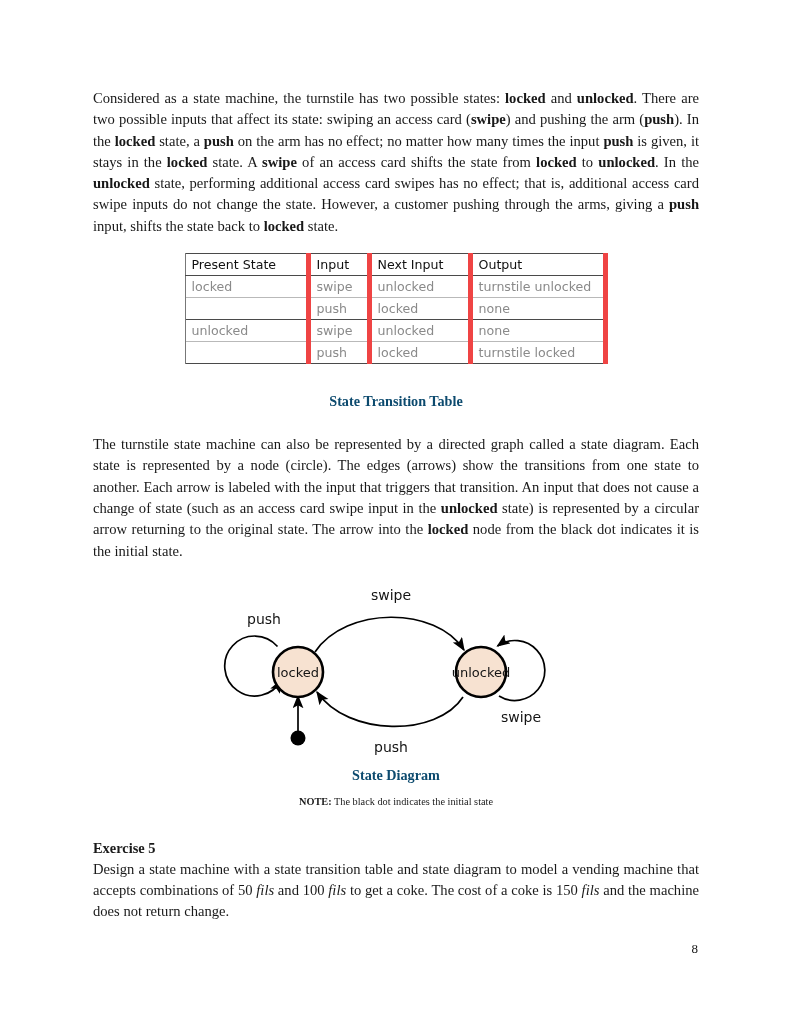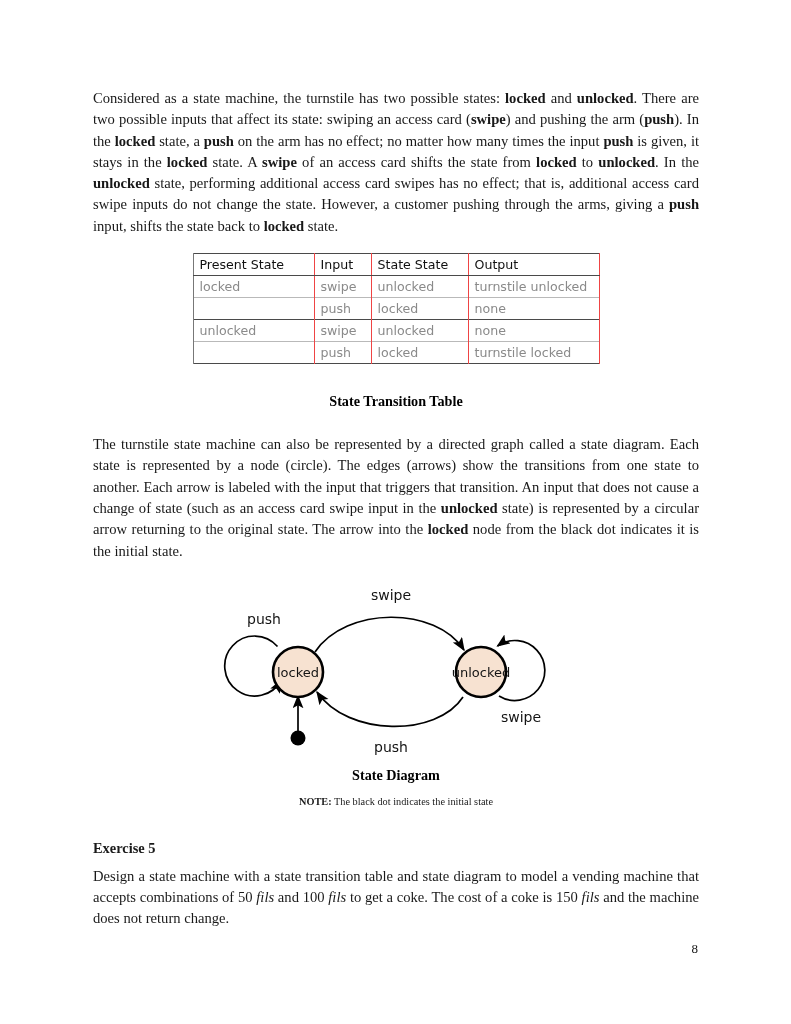--- a/index.html
+++ b/index.html
@@ -42,21 +42,21 @@
   }
   table.st-table {
     border-collapse: collapse;
     font-family: "DejaVu Sans", "Liberation Sans", sans-serif;
     font-size: 12.6px;
     border: 1px solid #4a4a4a;
   }
   table.st-table th,
   table.st-table td {
     border-left: 1px solid #777;
-    border-right: 1px solid #ef4444;
+    border-right: 5px solid #ef4444;
     padding: 2px 6px 3px 6px;
     text-align: left;
     font-weight: normal;
     white-space: nowrap;
     height: 16px;
   }
   table.st-table th {
     color: #111111;
     text-align: left;
     border-bottom: 1px solid #4a4a4a;
@@ -69,21 +69,21 @@
   .col-present { width: 108px; }
   .col-input   { width: 44px; }
   .col-next    { width: 84px; }
   .col-output  { width: 118px; }
 
   .caption {
     text-align: center;
     font-weight: bold;
     font-size: 14.2px;
     font-family: "Liberation Serif", "DejaVu Serif", serif;
-    color: #000000;
+    color: #0c4a6e;
   }
   .caption.cap-table { margin: 29px 0 24px 0; }
   .caption.cap-diagram { margin: 12px; }
   .note {
     text-align: center;
     font-size: 10.3px;
     font-family: "Liberation Serif", "DejaVu Serif", serif;
     color: #1a1a1a;
     margin: 11px 0 12px 0;
   }
@@ -106,21 +106,21 @@
     fill: #141414;
   }
 
   
   .exercise {
     margin-top: 33px;
   }
   .ex-title {
     font-weight: bold;
     font-size: 14.4px;
-    margin: 0 0 9px 0;
+    margin: 0 0 2px 0;
   }
   .ex-body {
     font-size: 14.6px;
     line-height: 21.3px;
     text-align: justify;
     margin: 0;
   }
   .page-number {
     position: absolute;
     right: 93px;
@@ -139,21 +139,21 @@
 
     <p class="body-par">Considered as a state machine, the turnstile has two possible states: <b>locked</b> and <b>unlocked</b>. There are two possible inputs that affect its state: swiping an access card (<b>swipe</b>) and pushing the arm (<b>push</b>). In the <b>locked</b> state, a <b>push</b> on the arm has no effect; no matter how many times the input <b>push</b> is given, it stays in the <b>locked</b> state. A <b>swipe</b> of an access card shifts the state from <b>locked</b> to <b>unlocked</b>. In the <b>unlocked</b> state, performing additional access card swipes has no effect; that is, additional access card swipe inputs do not change the state. However, a customer pushing through the arms, giving a <b>push</b> input, shifts the state back to <b>locked</b> state.</p>
 
 
     <div class="table-wrap">
       <table class="st-table">
         <thead>
           <tr>
             <th class="col-present left-head">Present State</th>
             <th class="col-input">Input</th>
-            <th class="col-next">State State</th>
+            <th class="col-next">Next Input</th>
             <th class="col-output">Output</th>
           </tr>
         </thead>
         <tbody>
           <tr class="group-start">
             <td class="state-cell">locked</td>
             <td>swipe</td>
             <td>unlocked</td>
             <td>turnstile unlocked</td>
           </tr>

